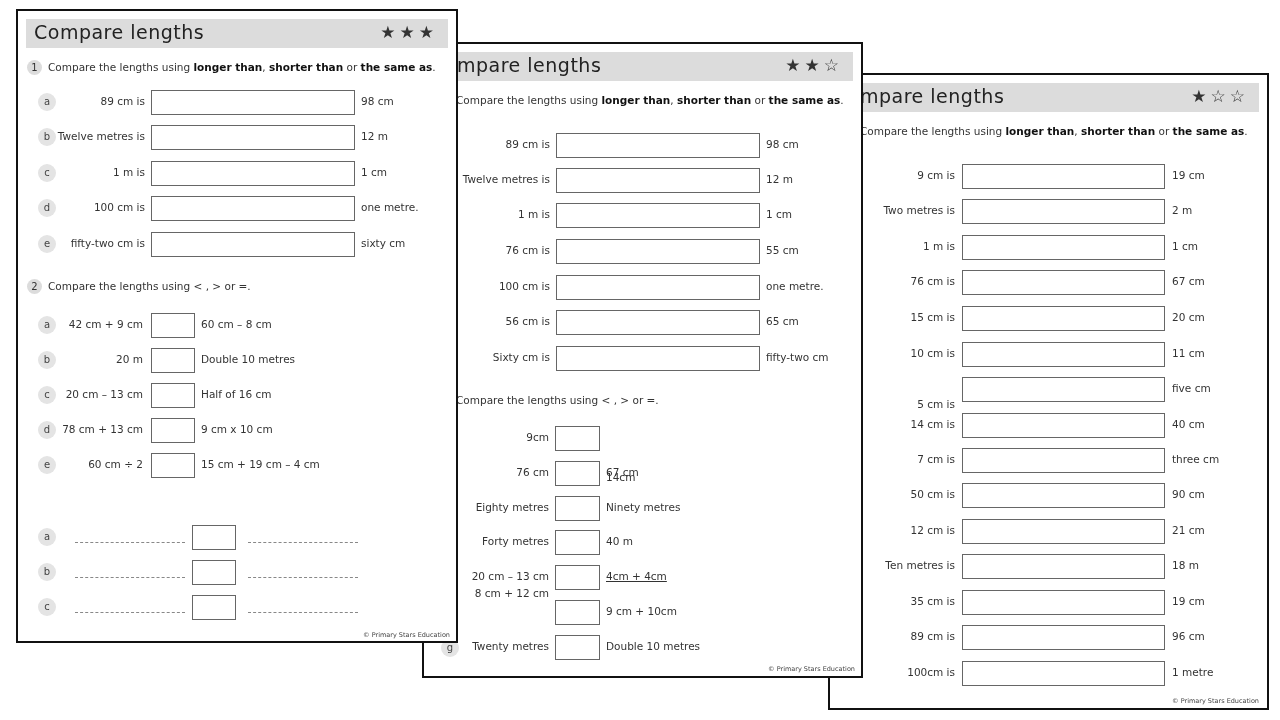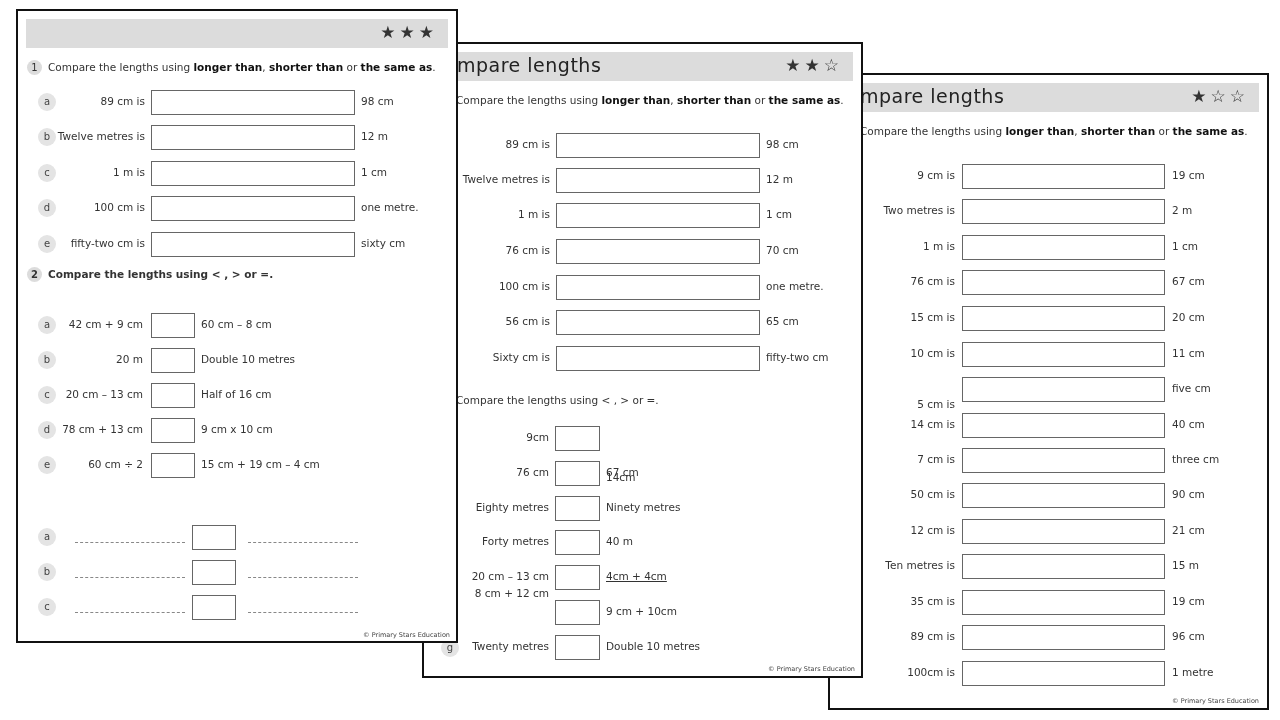--- a/index.html
+++ b/index.html
@@ -60,21 +60,21 @@
       <div class="box" style="left:132px; width:203px; top:373px; height:25px;"></div>
       <div class="abs rt" style="left:342px; top:378px;">three cm</div>
       <div class="abs lt" style="right:312px; top:413px;">50 cm is</div>
       <div class="box" style="left:132px; width:203px; top:408px; height:25px;"></div>
       <div class="abs rt" style="left:342px; top:413px;">90 cm</div>
       <div class="abs lt" style="right:312px; top:449px;">12 cm is</div>
       <div class="box" style="left:132px; width:203px; top:444px; height:25px;"></div>
       <div class="abs rt" style="left:342px; top:449px;">21 cm</div>
       <div class="abs lt" style="right:312px; top:484px;">Ten metres is</div>
       <div class="box" style="left:132px; width:203px; top:479px; height:25px;"></div>
-      <div class="abs rt" style="left:342px; top:484px;">15 m</div>
+      <div class="abs rt" style="left:342px; top:484px;">18 m</div>
       <div class="abs lt" style="right:312px; top:520px;">35 cm is</div>
       <div class="box" style="left:132px; width:203px; top:515px; height:25px;"></div>
       <div class="abs rt" style="left:342px; top:520px;">19 cm</div>
       <div class="abs lt" style="right:312px; top:555px;">89 cm is</div>
       <div class="box" style="left:132px; width:203px; top:550px; height:25px;"></div>
       <div class="abs rt" style="left:342px; top:555px;">96 cm</div>
       <div class="abs lt" style="right:312px; top:591px;margin-left:18px;">100cm is</div>
       <div class="box" style="left:132px; width:203px; top:586px; height:25px;"></div>
       <div class="abs rt" style="left:342px; top:591px;">1 metre</div>
     </div>
@@ -94,21 +94,21 @@
       <div class="box" style="left:132px; width:204px; top:89px; height:25px;"></div>
       <div class="abs rt" style="left:342px; top:94px;">98 cm</div>
       <div class="abs lt" style="right:311px; top:129px;">Twelve metres is</div>
       <div class="box" style="left:132px; width:204px; top:124px; height:25px;"></div>
       <div class="abs rt" style="left:342px; top:129px;">12 m</div>
       <div class="abs lt" style="right:311px; top:164px;">1 m is</div>
       <div class="box" style="left:132px; width:204px; top:159px; height:25px;"></div>
       <div class="abs rt" style="left:342px; top:164px;">1 cm</div>
       <div class="abs lt" style="right:311px; top:200px;">76 cm is</div>
       <div class="box" style="left:132px; width:204px; top:195px; height:25px;"></div>
-      <div class="abs rt" style="left:342px; top:200px;">70 cm</div>
+      <div class="abs rt" style="left:342px; top:200px;">55 cm</div>
       <div class="abs lt" style="right:311px; top:236px;">100 cm is</div>
       <div class="box" style="left:132px; width:204px; top:231px; height:25px;"></div>
       <div class="abs rt" style="left:342px; top:236px;">one metre.</div>
       <div class="abs lt" style="right:311px; top:271px;">56 cm is</div>
       <div class="box" style="left:132px; width:204px; top:266px; height:25px;"></div>
       <div class="abs rt" style="left:342px; top:271px;">65 cm</div>
       <div class="abs lt" style="right:311px; top:307px;">Sixty cm is</div>
       <div class="box" style="left:132px; width:204px; top:302px; height:25px;"></div>
       <div class="abs rt" style="left:342px; top:307px;">fifty-two cm</div>
     </div>
@@ -135,20 +135,21 @@
       <div class="abs lt" style="right:312px; top:596px;">Twenty metres</div>
       <div class="box" style="left:131px; width:45px; top:591px; height:25px;"></div>
       <div class="abs rt" style="left:182px; top:596px;">Double 10 metres</div>
     </div>
   <div class="abs lab" style="left:17px; top:595px;">g</div>
   <div class="abs copy" style="right:6px; bottom:3px;">© Primary Stars Education</div>
 </div>
 
 <div class="page" style="left:16px; top:9px; width:442px; height:634px; z-index:3;">
   <div class="hdr" style="top:8px;">
+    <div class="title" style="left:8px;">Compare lengths</div>
     <div class="stars">★★★</div>
   </div>
 
   <div class="abs instr" style="left:9px; top:49px;">
     <span class="num">1</span><span>Compare the lengths using </span><b>longer than</b><span>, </span><b>shorter than</b><span> or </span><b>the same as</b><span>.</span>
   </div>
   <div id="p1rows1">
       <div class="abs lab" style="left:20px; top:82px;">a</div>
       <div class="abs lt" style="right:311px; top:84px;">89 cm is</div>
       <div class="box" style="left:133px; width:204px; top:79px; height:25px;"></div>
@@ -164,21 +165,21 @@
       <div class="abs lab" style="left:20px; top:188px;">d</div>
       <div class="abs lt" style="right:311px; top:190px;">100 cm is</div>
       <div class="box" style="left:133px; width:204px; top:185px; height:25px;"></div>
       <div class="abs rt" style="left:343px; top:190px;">one metre.</div>
       <div class="abs lab" style="left:20px; top:224px;">e</div>
       <div class="abs lt" style="right:311px; top:226px;">fifty-two cm is</div>
       <div class="box" style="left:133px; width:204px; top:221px; height:25px;"></div>
       <div class="abs rt" style="left:343px; top:226px;">sixty cm</div>
     </div>
 
-  <div class="abs instr" style="left:9px; top:256px;font-weight:bold;">
+  <div class="abs instr" style="left:9px; top:268px;">
     <span class="num">2</span><span>Compare the lengths using &lt; , &gt; or =.</span>
   </div>
   <div id="p1rows2">
       <div class="abs lab" style="left:20px; top:305px;">a</div>
       <div class="abs lt" style="right:313px; top:307px;">42 cm + 9 cm</div>
       <div class="box" style="left:133px; width:44px; top:302px; height:25px;"></div>
       <div class="abs rt" style="left:183px; top:307px;">60 cm – 8 cm</div>
       <div class="abs lab" style="left:20px; top:340px;">b</div>
       <div class="abs lt" style="right:313px; top:342px;">20 m</div>
       <div class="box" style="left:133px; width:44px; top:337px; height:25px;"></div>

